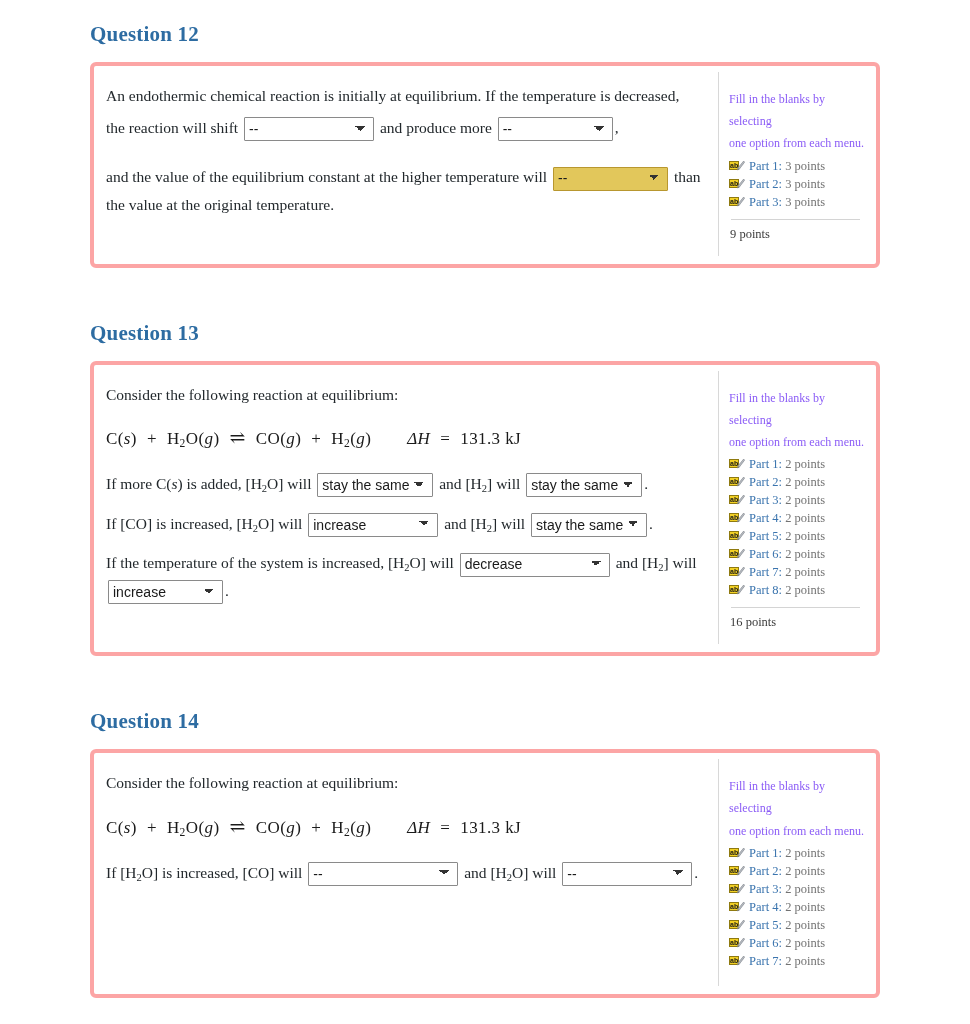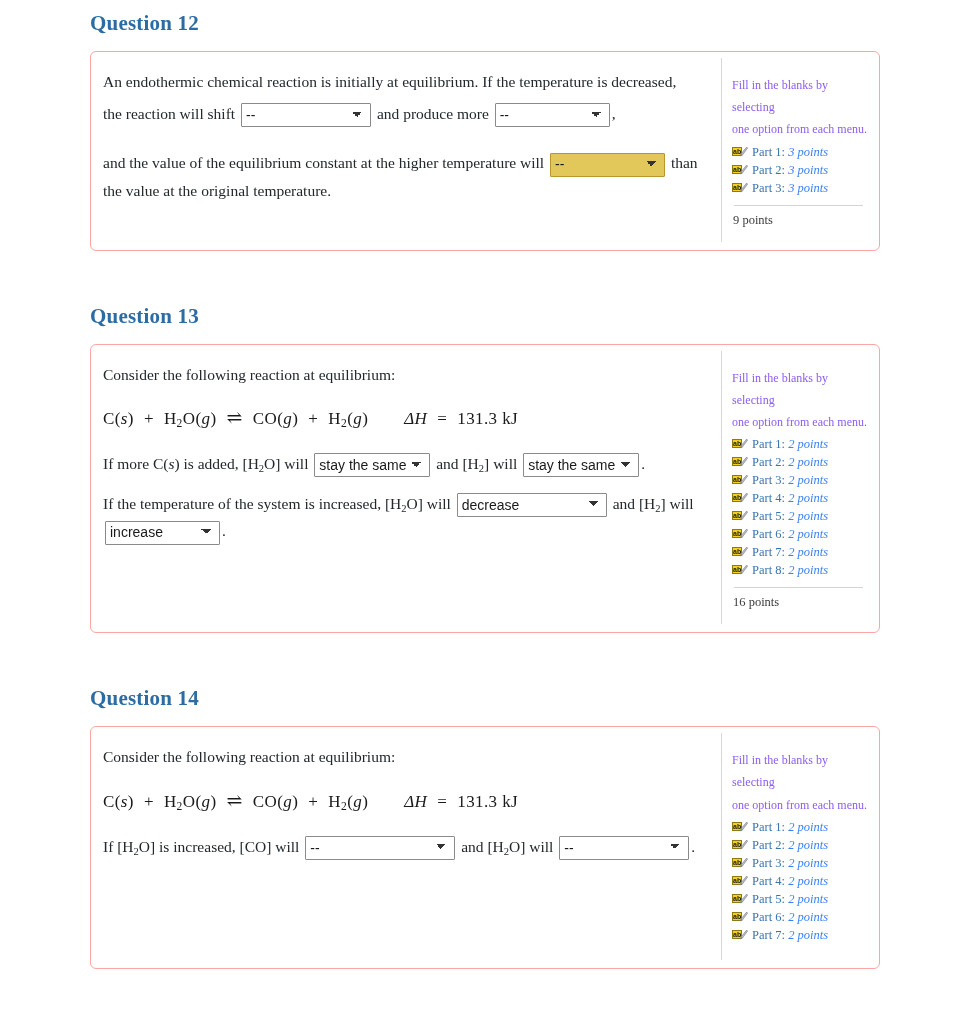--- a/index.html
+++ b/index.html
@@ -27,25 +27,25 @@
   
   .q-heading {
     font-family: "Liberation Serif", "DejaVu Serif", serif;
     font-size: 21px;
     font-weight: bold;
     color: #2d6ca2;
     letter-spacing: 0.2px;
     margin: 0 0 15px 0;
     padding-top: 13px;
   }
-  .q-heading.first { padding-top: 11px; }
+  .q-heading.first { padding-top: 22px; }
 
   
   .q-card {
-    border: 1px solid #fca5a5;
+    border: 4px solid #fca5a5;
     border-radius: 6px;
     background: #ffffff;
     display: flex;
     align-items: stretch;
     margin-bottom: 40px;
   }
   .q-body {
     flex: 1 1 auto;
     padding: 16px 14px 18px 12px;
     min-width: 0;
@@ -140,22 +140,21 @@
     gap: 5px;
     margin: 3px 0;
     font-size: 12.5px;
     white-space: nowrap;
   }
   .part-label {
     color: #3a74ae;
     font-size: 12.5px;
   }
   .part-label .pts {
-    font-style: italic;
-    color: #3b82f6;
+    color: #737373;
   }
   .abp-icon {
     flex: 0 0 auto;
     width: 15px;
     height: 13px;
     position: relative;
     display: inline-block;
   }
   .abp-icon .sq {
     position: absolute;
@@ -280,20 +279,30 @@
           <span>If more C(<span class="ital">s</span>) is added, [H<sub>2</sub>O] will</span>
           <select class="dd w-auto">
             <option>stay the same</option>
           </select>
           <span>and [H<sub>2</sub>] will</span>
           <select class="dd w-auto">
             <option>stay the same</option>
           </select><span>.</span>
         </p>
 
+        <p>
+          <span>If [CO] is increased, [H<sub>2</sub>O] will</span>
+          <select class="dd w-md">
+            <option>increase</option>
+          </select>
+          <span>and [H<sub>2</sub>] will</span>
+          <select class="dd w-auto">
+            <option>stay the same</option>
+          </select><span>.</span>
+        </p>
 
 
         <p>
           <span>If the temperature of the system is increased, [H<sub>2</sub>O] will</span>
           <select class="dd w-lg">
             <option>decrease</option>
           </select>
           <span>and [H<sub>2</sub>] will</span>
           <select class="dd w-sm">
             <option>increase</option>

